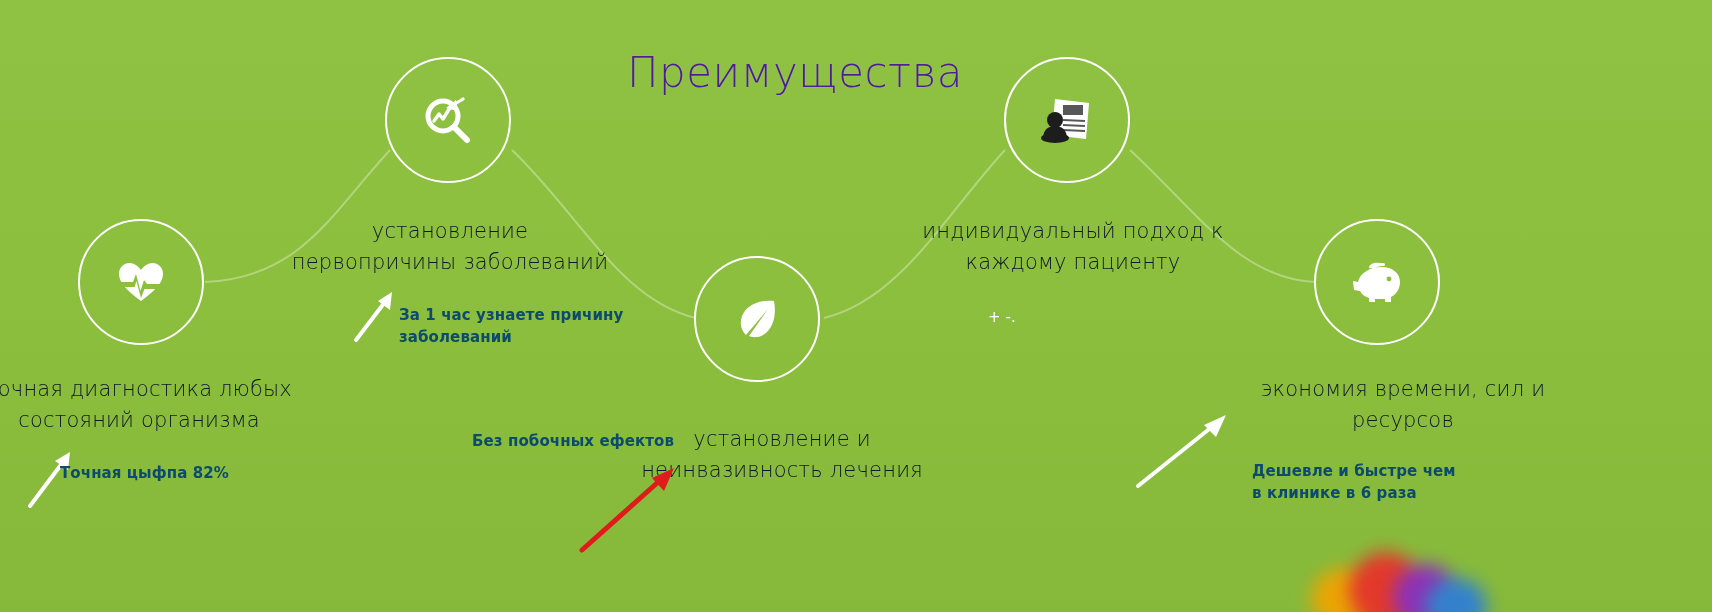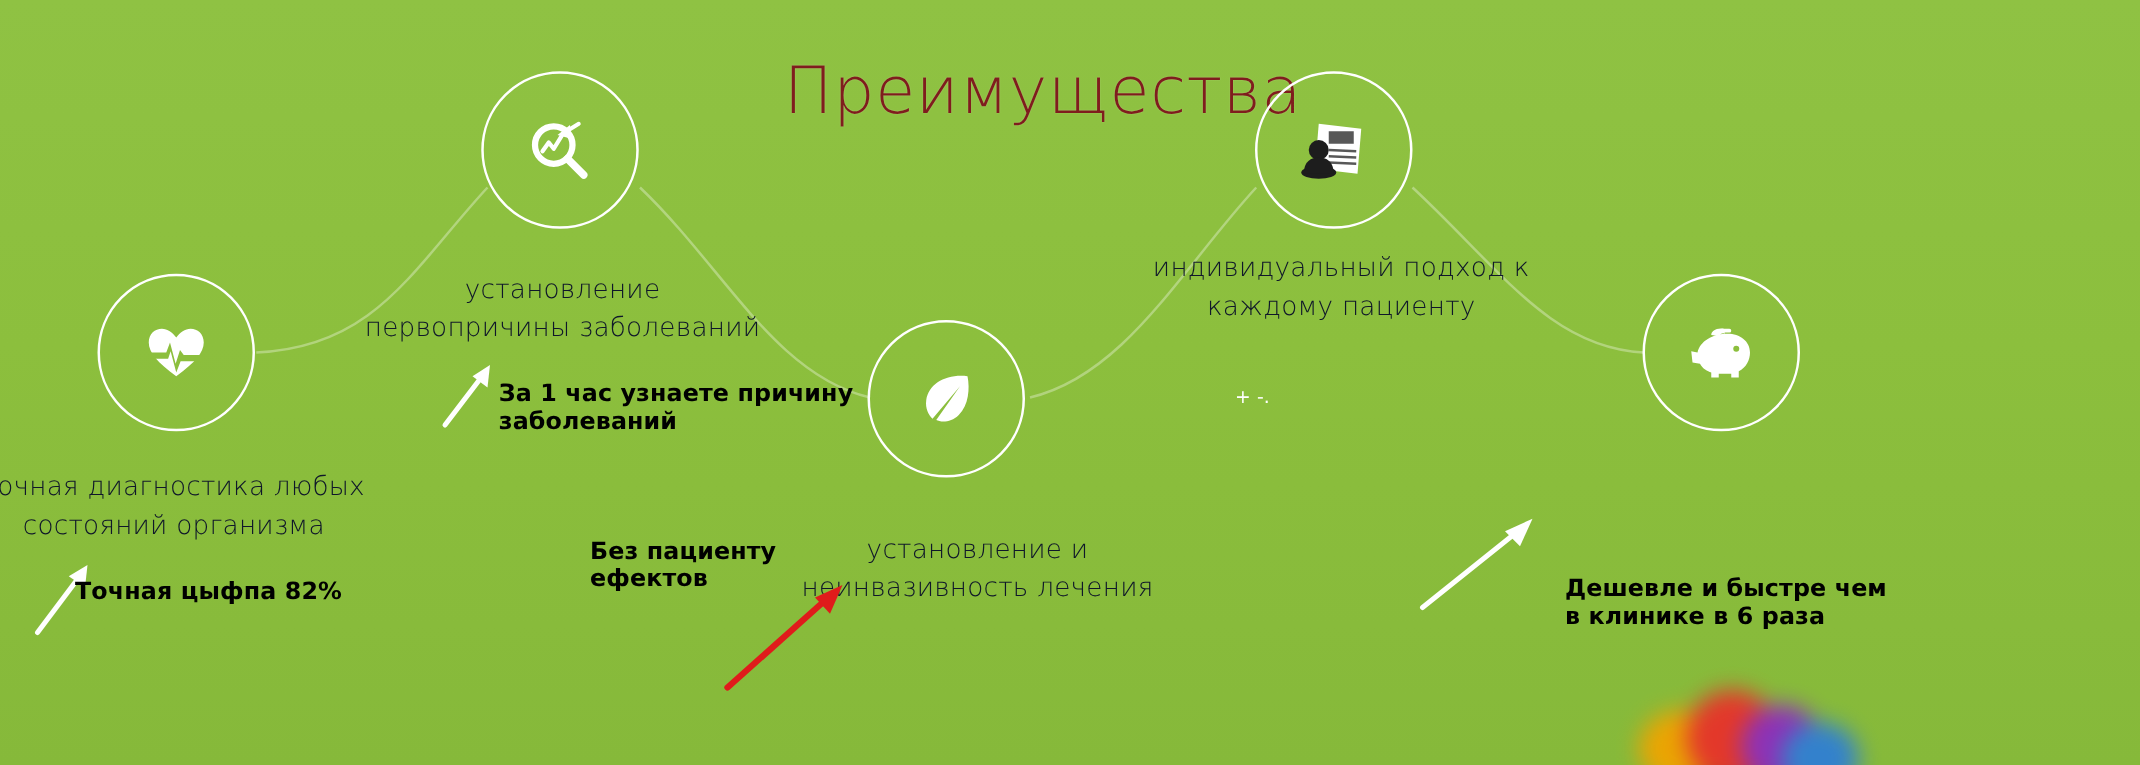--- a/index.html
+++ b/index.html
@@ -17,22 +17,22 @@
     background:
       linear-gradient(180deg,#8fc243 0%, #8cbf3d 45%, #86b93a 100%);
   }
 
   
   .curve{position:absolute;left:0;top:0;width:1712px;height:612px;}
 
   
   .title{
     position:absolute;left:627px;top:46px;
-    font-size:52px;line-height:54px;
-    color:#7f1d1d;font-weight:300;
+    font-size:42px;line-height:54px;
+    color:#4c1d95;font-weight:300;
     letter-spacing:.5px;
     white-space:nowrap;
     text-shadow:0 0 1px rgba(255,255,255,.35);
   }
 
   
   .node{
     position:absolute;
     border:2px solid #ffffff;
     border-radius:50%;
@@ -49,23 +49,23 @@
     font-size:21px;
     line-height:31px;
     text-align:center;
     white-space:pre-line;
     letter-spacing:.2px;
   }
 
   
   .annot{
     position:absolute;
-    color:#000000;
+    color:#0c4a6e;
     font-weight:bold;
-    font-size:19px;
+    font-size:15px;
     line-height:22px;
     white-space:pre-line;
     letter-spacing:.1px;
   }
   .annot-plain{
     position:absolute;
     color:#ffffff;
     font-weight:normal;
     font-size:15px;
     line-height:22px;
@@ -153,54 +153,56 @@
       </svg>
     </span>
   </div>
   <div class="caption" style="left:617px;top:424px;width:330px;">установление и
 неинвазивность лечения</div>
 
   <svg class="arrow" style="left:570px;top:443px;" width="120" height="120" viewBox="0 0 120 120">
     <line x1="12" y1="107" x2="96" y2="32" stroke="#e01b1b" stroke-width="5" stroke-linecap="round"></line>
     <polygon points="104,25 94,48 82,35" fill="#e01b1b"></polygon>
   </svg>
-  <div class="annot" style="left:472px;top:430px;width:230px;">Без пациенту ефектов</div>
+  <div class="annot" style="left:472px;top:430px;width:230px;">Без побочных ефектов</div>
 
   <div class="node" style="left:1004px;top:57px;width:126px;height:126px;">
     <span>
       <svg width="56" height="50" viewBox="0 0 56 50">
         <path fill="#ffffff" d="M16 4 L50 8 L47 44 L13 40 Z"></path>
         <path fill="#3b3b3b" d="M24 10 H44 V20 H24 Z" opacity=".85"></path>
         <g stroke="#3b3b3b" stroke-width="2" opacity=".85">
           <line x1="24" y1="25" x2="46" y2="26"></line>
           <line x1="24" y1="30" x2="46" y2="31"></line>
           <line x1="24" y1="35" x2="46" y2="36"></line>
         </g>
         <ellipse cx="16" cy="43" rx="14" ry="5" fill="#1d1d1d"></ellipse>
         <circle cx="16" cy="25" r="8" fill="#1d1d1d"></circle>
         <path fill="#1d1d1d" d="M4 44 C 4 34 10 31 16 31 C 22 31 28 34 28 44 Z"></path>
       </svg>
     </span>
   </div>
-  <div class="caption" style="left:908px;top:199px;width:330px;">индивидуальный подход к
+  <div class="caption" style="left:908px;top:216px;width:330px;">индивидуальный подход к
 каждому пациенту</div>
   <div class="annot-plain" style="left:988px;top:306px;width:200px;">+ -.</div>
 
   <div class="node" style="left:1314px;top:219px;width:126px;height:126px;">
     <span>
       <svg width="50" height="42" viewBox="0 0 50 42">
         <path fill="#ffffff" d="M30 6 C 18 6 8 12 6 21 L1 20 L2 29 L8 30 C 10 34 14 36 17 37
                                  L17 41 L23 41 L23 38 L33 38 L33 41 L39 41 L39 36
                                  C 45 33 48 27 48 21 C 48 12 40 6 30 6 Z"></path>
         <path fill="#ffffff" d="M27 2 C 21 1 17 4 17 7 L24 8 C 24 6 26 5 28 6 Z"></path>
         <circle cx="37" cy="18" r="2.4" fill="#8cbf3d"></circle>
         <rect x="24" y="2" width="9" height="3" rx="1.5" fill="#ffffff"></rect>
       </svg>
     </span>
   </div>
+  <div class="caption" style="left:1238px;top:374px;width:330px;">экономия времени, сил и
+ресурсов</div>
 
   <svg class="arrow" style="left:1130px;top:404px;" width="110" height="90" viewBox="0 0 110 90">
     <line x1="8" y1="82" x2="88" y2="18" stroke="#ffffff" stroke-width="4" stroke-linecap="round"></line>
     <polygon points="96,11 86,33 74,21" fill="#ffffff"></polygon>
   </svg>
   <div class="annot" style="left:1252px;top:460px;width:290px;">Дешевле и быстре чем
 в клинике в 6 раза</div>
 
   <div class="artifact">
     <i class="a5"></i>

